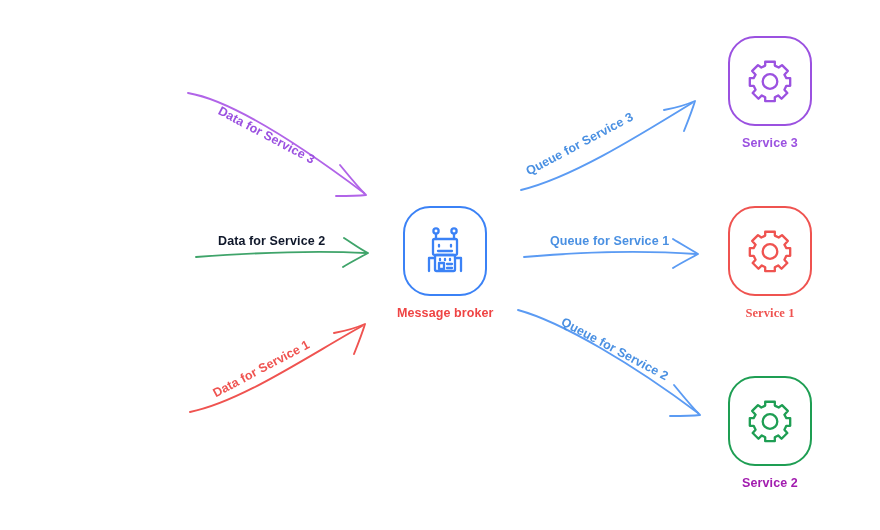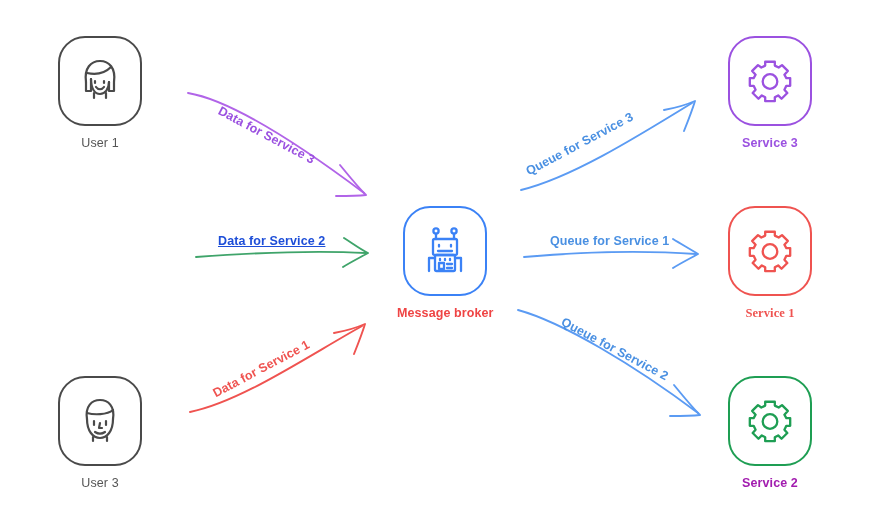--- a/index.html
+++ b/index.html
@@ -108,58 +108,22 @@
       <path d="M524,257 C 580,252 640,250 696,254" stroke="#5b9bf3" stroke-width="1.9"></path>
       <path d="M673,239 C 681,244 690,249 698,254 C 689,259 681,263 673,268" stroke="#5b9bf3" stroke-width="1.9"></path>
     </g>
 
     <g>
       <path d="M518,310 C 562,322 634,365 698,413" stroke="#5b9bf3" stroke-width="1.9"></path>
       <path d="M674,385 C 683,396 691,406 700,415 C 691,416 680,416 670,416" stroke="#5b9bf3" stroke-width="1.9"></path>
     </g>
   </svg>
 
-  <div class="node" style="left:52px; top:36px;">
-    <div class="tile">
-      <svg width="52" height="52" viewBox="0 0 52 52">
-        <g fill="none" stroke="#4a4a4a" stroke-width="2.2" stroke-linecap="round" stroke-linejoin="round">
-          <path d="M12,27 C 10,13 17,6 26,6 C 35,6 42,13 40,27 L40,36 L35,36 L35,27"></path>
-          <path d="M12,27 L12,36 L17,36 L17,24"></path>
-          <path d="M13,18 C 22,20 31,18 37,12"></path>
-          <path d="M17,24 C 17,34 21,39 26,39 C 31,39 35,34 35,27"></path>
-          <path d="M20,38 L20,43"></path>
-          <path d="M32,38 L32,43"></path>
-          <path d="M21,26 L21,28"></path>
-          <path d="M30,26 L30,28"></path>
-          <path d="M22,32 C 24,35 28,35 30,32"></path>
-        </g>
-      </svg>
-    </div>
-    <div class="caption user">User 1</div>
-  </div>
-
-
-  <div class="node" style="left:52px; top:376px;">
-    <div class="tile">
-      <svg width="52" height="52" viewBox="0 0 52 52">
-        <g fill="none" stroke="#4a4a4a" stroke-width="2.2" stroke-linecap="round" stroke-linejoin="round">
-          <path d="M13,24 C 11,11 18,5 26,5 C 34,5 41,11 39,24"></path>
-          <path d="M13,24 C 13,36 19,43 26,43 C 33,43 39,36 39,24"></path>
-          <path d="M13,18 C 20,20 33,20 39,15"></path>
-          <path d="M20,26 L20,30"></path>
-          <path d="M32,26 L32,30"></path>
-          <path d="M26,28 L25,33 L28,33"></path>
-          <path d="M21,37 C 24,39 28,39 31,37"></path>
-          <path d="M19,42 L19,46"></path>
-          <path d="M33,42 L33,46"></path>
-        </g>
-      </svg>
-    </div>
-    <div class="caption user">User 3</div>
-  </div>
+
+
 
   <div class="node" style="left:397px; top:206px;">
     <div class="tile broker">
       <svg width="52" height="52" viewBox="0 0 52 52">
         <g fill="none" stroke="#3b82f6" stroke-width="2.3" stroke-linecap="round" stroke-linejoin="round">
 
           <circle cx="17" cy="6" r="2.6"></circle>
           <circle cx="35" cy="6" r="2.6"></circle>
           <path d="M17,9 L17,14"></path>
           <path d="M35,9 L35,14"></path>
@@ -216,21 +180,21 @@
           <path d="M21,6 L31,6 L31,10 L35,12 L38.5,9.5 L44.5,15.5 L41,19.5 L43,23 L47,23 L47,31 L43,31 L41,35 L44,38.5 L38,44.5 L34.5,41 L31,43 L31,47 L21,47 L21,43 L17.5,41 L14,44.5 L8,38.5 L11,35 L9,31 L5,31 L5,23 L9,23 L11,19.5 L7.5,15.5 L13.5,9.5 L17,12 L21,10 Z"></path>
           <circle cx="26" cy="26.5" r="7.6"></circle>
         </g>
       </svg>
     </div>
     <div class="caption svc2">Service 2</div>
   </div>
 
   <div class="edge-label" style="left:219px; top:104px; color:#9b51e0; transform:rotate(28deg);">Data for Service 3</div>
 
-  <div class="edge-label" style="left:218px; top:235px; color:#1d4ed8; transform:rotate(0deg);text-decoration:underline;">Data for Service 2</div>
+  <div class="edge-label" style="left:218px; top:235px; color:#0f172a; transform:rotate(0deg);">Data for Service 2</div>
 
   <div class="edge-label" style="left:214px; top:388px; color:#ef5350; transform:rotate(-28deg);">Data for Service 1</div>
 
   <div class="edge-label" style="left:527px; top:166px; color:#4a90e2; transform:rotate(-28deg);">Queue for Service 3</div>
 
   <div class="edge-label" style="left:550px; top:235px; color:#4a90e2; transform:rotate(0deg);">Queue for Service 1</div>
 
   <div class="edge-label" style="left:562px; top:315px; color:#4a90e2; transform:rotate(28deg);">Queue for Service 2</div>
 
 </div>

